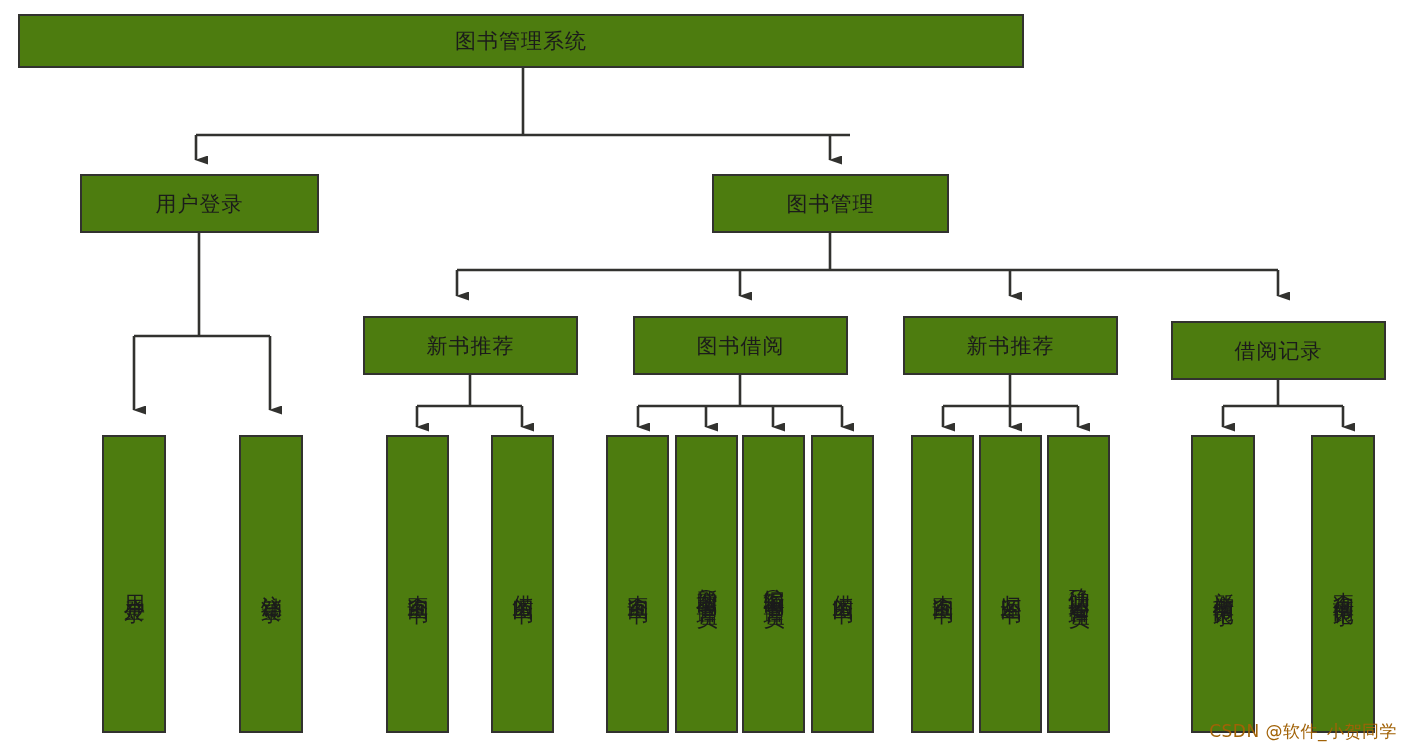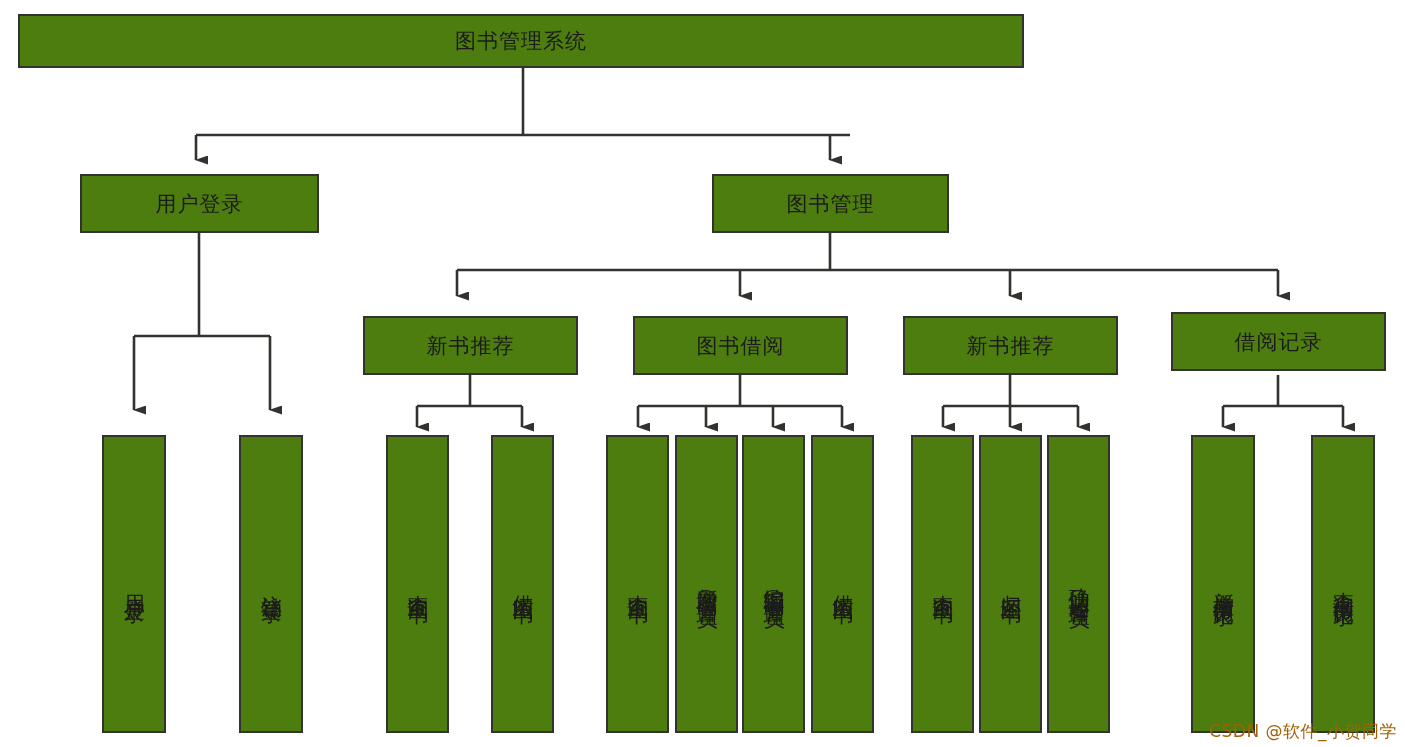--- a/index.html
+++ b/index.html
@@ -131,21 +131,21 @@
 
   <div class="node-box horiz" style="left:712px; top:174px; width:237px; height:59px;">
     <span class="node-label">图书管理</span>
   </div>
   <div class="node-box horiz" style="left:633px; top:316px; width:215px; height:59px;align-items:center;">
     <span class="node-label">图书借阅</span>
   </div>
   <div class="node-box horiz" style="left:903px; top:316px; width:215px; height:59px;">
     <span class="node-label">新书推荐</span>
   </div>
-  <div class="node-box horiz" style="left:1171px; top:312px; width:215px; height:59px;">
+  <div class="node-box horiz" style="left:1171px; top:321px; width:215px; height:59px;">
     <span class="node-label">借阅记录</span>
   </div>
 
   <div class="node-box vert" style="left:102px; top:435px; width:64px; height:298px;">
     <span class="node-label">用户登录</span>
   </div>
   <div class="node-box vert" style="left:239px; top:435px; width:64px; height:298px;">
     <span class="node-label">注销登录</span>
   </div>
 

